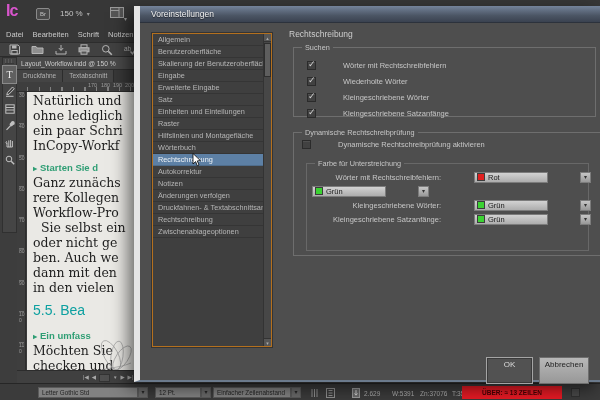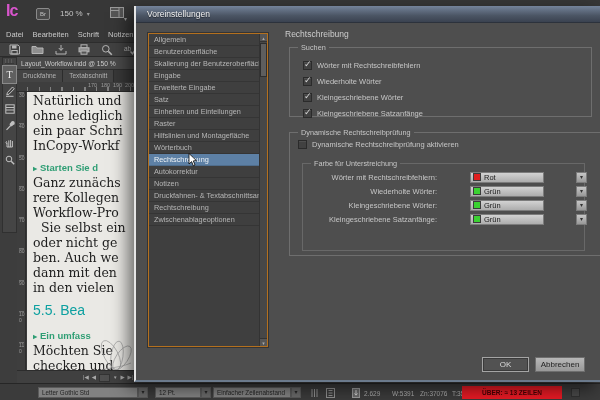--- a/index.html
+++ b/index.html
@@ -83,21 +83,21 @@
        border:1px solid #5a5a5a;color:#262626;font-size:6px;text-align:center;line-height:9px;}
   .sico{position:absolute;top:4px;color:#8f8f8f;}
   .stat{position:absolute;top:6px;font-size:6.5px;color:#ababab;white-space:nowrap;}
   .overset{position:absolute;left:462px;top:2px;width:100px;height:13px;background:#e51a24;
        color:#470003;font-size:6.5px;font-weight:bold;text-align:center;line-height:13px;}
   .dimsq{position:absolute;left:571px;top:4px;width:9px;height:9px;background:#494949;
        border:1px solid #303030;}
 
   
   .dialog{position:absolute;left:134px;top:6px;width:466px;height:376px;background:#4e4e4e;
-          border-left:2px solid #e5e5e5;border-bottom:2px solid #6b7a8c;
+          border-left:6px solid #e5e5e5;border-bottom:2px solid #6b7a8c;
           box-shadow:-6px 6px 16px rgba(0,0,0,.55);}
   .dtitle{height:17px;background:linear-gradient(#74839a,#4b5564 60%,#3a4250);
           border-bottom:1px solid #2c323c;color:#f2f2f2;font-size:8.5px;line-height:16px;
           padding-left:11px;text-shadow:0 1px 1px rgba(0,0,0,.6);}
   .dlist{position:absolute;left:12px;top:27px;width:120px;height:314px;background:#3f3f3f;
          border:1px solid #b4701e;outline:1px solid #343434;}
   .drow{height:12px;line-height:12px;font-size:7.3px;color:#b6b6b6;padding-left:5px;
         border-bottom:1px solid rgba(0,0,0,.15);white-space:nowrap;overflow:hidden;}
   .drow.sel{background:#5d80a5;color:#eef2f6;}
   .dscroll{position:absolute;right:0;top:0;width:8px;height:100%;background:#474747;
@@ -111,30 +111,30 @@
   .group{position:absolute;border:1px solid #6e6e6e;}
   .group .legend{position:absolute;left:8px;top:-5px;background:#4e4e4e;padding:0 3px;
         font-size:7.3px;color:#c6c6c6;white-space:nowrap;}
   .g1{left:153px;top:41px;width:303px;height:70px;}
   .g2{left:153px;top:126px;width:334px;height:124px;}
   .gfarbe{left:12px;top:30px;width:283px;height:88px;border-color:#686868;}
   .cbrow{position:absolute;display:flex;align-items:center;gap:5px;}
   .cbox{width:9px;height:9px;background:#414141;border:1px solid #2b2b2b;
         box-shadow:inset 0 1px 0 rgba(255,255,255,.08);position:relative;flex:none;}
   .cbox .ck{position:absolute;left:0px;top:-3px;font-size:9px;color:#d6d6d6;}
-  .cblabel{font-size:7.5px;color:#c6c6c6;white-space:nowrap;}
+  .cblabel{font-size:7.5px;color:#c6c6c6;white-space:nowrap;margin-left:22px;}
   .colorrow{position:absolute;left:2px;height:12px;display:flex;align-items:center;gap:30px;}
   .collabel{width:132px;text-align:right;font-size:7.5px;color:#c6c6c6;white-space:nowrap;}
   .ddfield{margin-left:3px;width:74px;height:11px;background:linear-gradient(#d2d2d2,#adadad);
         border:1px solid #7c7c7c;display:flex;align-items:center;padding-left:2px;gap:3px;}
   .swatch{width:8px;height:8px;border:1px solid #3c3c3c;flex:none;}
   .ddval{font-size:7.5px;color:#1b1b1b;}
   .ddbtn{margin-left:2px;width:11px;height:11px;background:linear-gradient(#c6c6c6,#989898);
         border:1px solid #7c7c7c;color:#333;font-size:6px;text-align:center;line-height:9px;}
-  .btn{position:absolute;top:351px;height:15px;font-size:8px;text-align:center;line-height:13px;}
+  .btn{position:absolute;top:351px;height:27px;font-size:8px;text-align:center;line-height:13px;}
   .btn-ok{left:346px;width:47px;background:#525252;border:1px solid #a4a4a4;
         box-shadow:inset 0 0 0 1px #3a3a3a;color:#dcdcdc;}
   .btn-cancel{left:399px;width:50px;background:linear-gradient(#b8b8b8,#989898);
         border:1px solid #6e6e6e;color:#1f1f1f;}
   .cursor{position:absolute;left:52px;top:147px;}
 </style>
 </head>
 <body>
 
 <div id="stage">
@@ -333,20 +333,21 @@
           <div class="drow"><span>Eingabe</span></div>
           <div class="drow"><span>Erweiterte Eingabe</span></div>
           <div class="drow"><span>Satz</span></div>
           <div class="drow"><span>Einheiten und Einteilungen</span></div>
           <div class="drow"><span>Raster</span></div>
           <div class="drow"><span>Hilfslinien und Montagefläche</span></div>
           <div class="drow"><span>Wörterbuch</span></div>
           <div class="drow sel"><span>Rechtschreibung</span></div>
           <div class="drow"><span>Autokorrektur</span></div>
           <div class="drow"><span>Notizen</span></div>
+          <div class="drow"><span>Änderungen verfolgen</span></div>
           <div class="drow"><span>Druckfahnen- &amp; Textabschnittsanzeige</span></div>
           <div class="drow"><span>Rechtschreibung</span></div>
           <div class="drow"><span>Zwischenablageoptionen</span></div>
         </div>
       <div class="dscroll">
         <div class="sarr">▴</div>
         <div class="thumb"></div>
         <div class="sarr bot">▾</div>
       </div>
     </div>
@@ -396,21 +397,20 @@
 
         <div class="colorrow" style="top: 7px;">
               <span class="collabel">Wörter mit Rechtschreibfehlern:</span>
               <span class="ddfield">
                 <span class="swatch" style="background: rgb(224, 31, 31);"></span>
                 <span class="ddval">Rot</span>
               </span>
               <span class="ddbtn">▾</span>
             </div>
             <div class="colorrow" style="top: 21px;">
-              <span class="collabel">Wiederholte Wörter:</span>
               <span class="ddfield">
                 <span class="swatch" style="background: rgb(59, 210, 50);"></span>
                 <span class="ddval">Grün</span>
               </span>
               <span class="ddbtn">▾</span>
             </div>
             <div class="colorrow" style="top: 35px;">
               <span class="collabel">Kleingeschriebene Wörter:</span>
               <span class="ddfield">
                 <span class="swatch" style="background: rgb(59, 210, 50);"></span>

